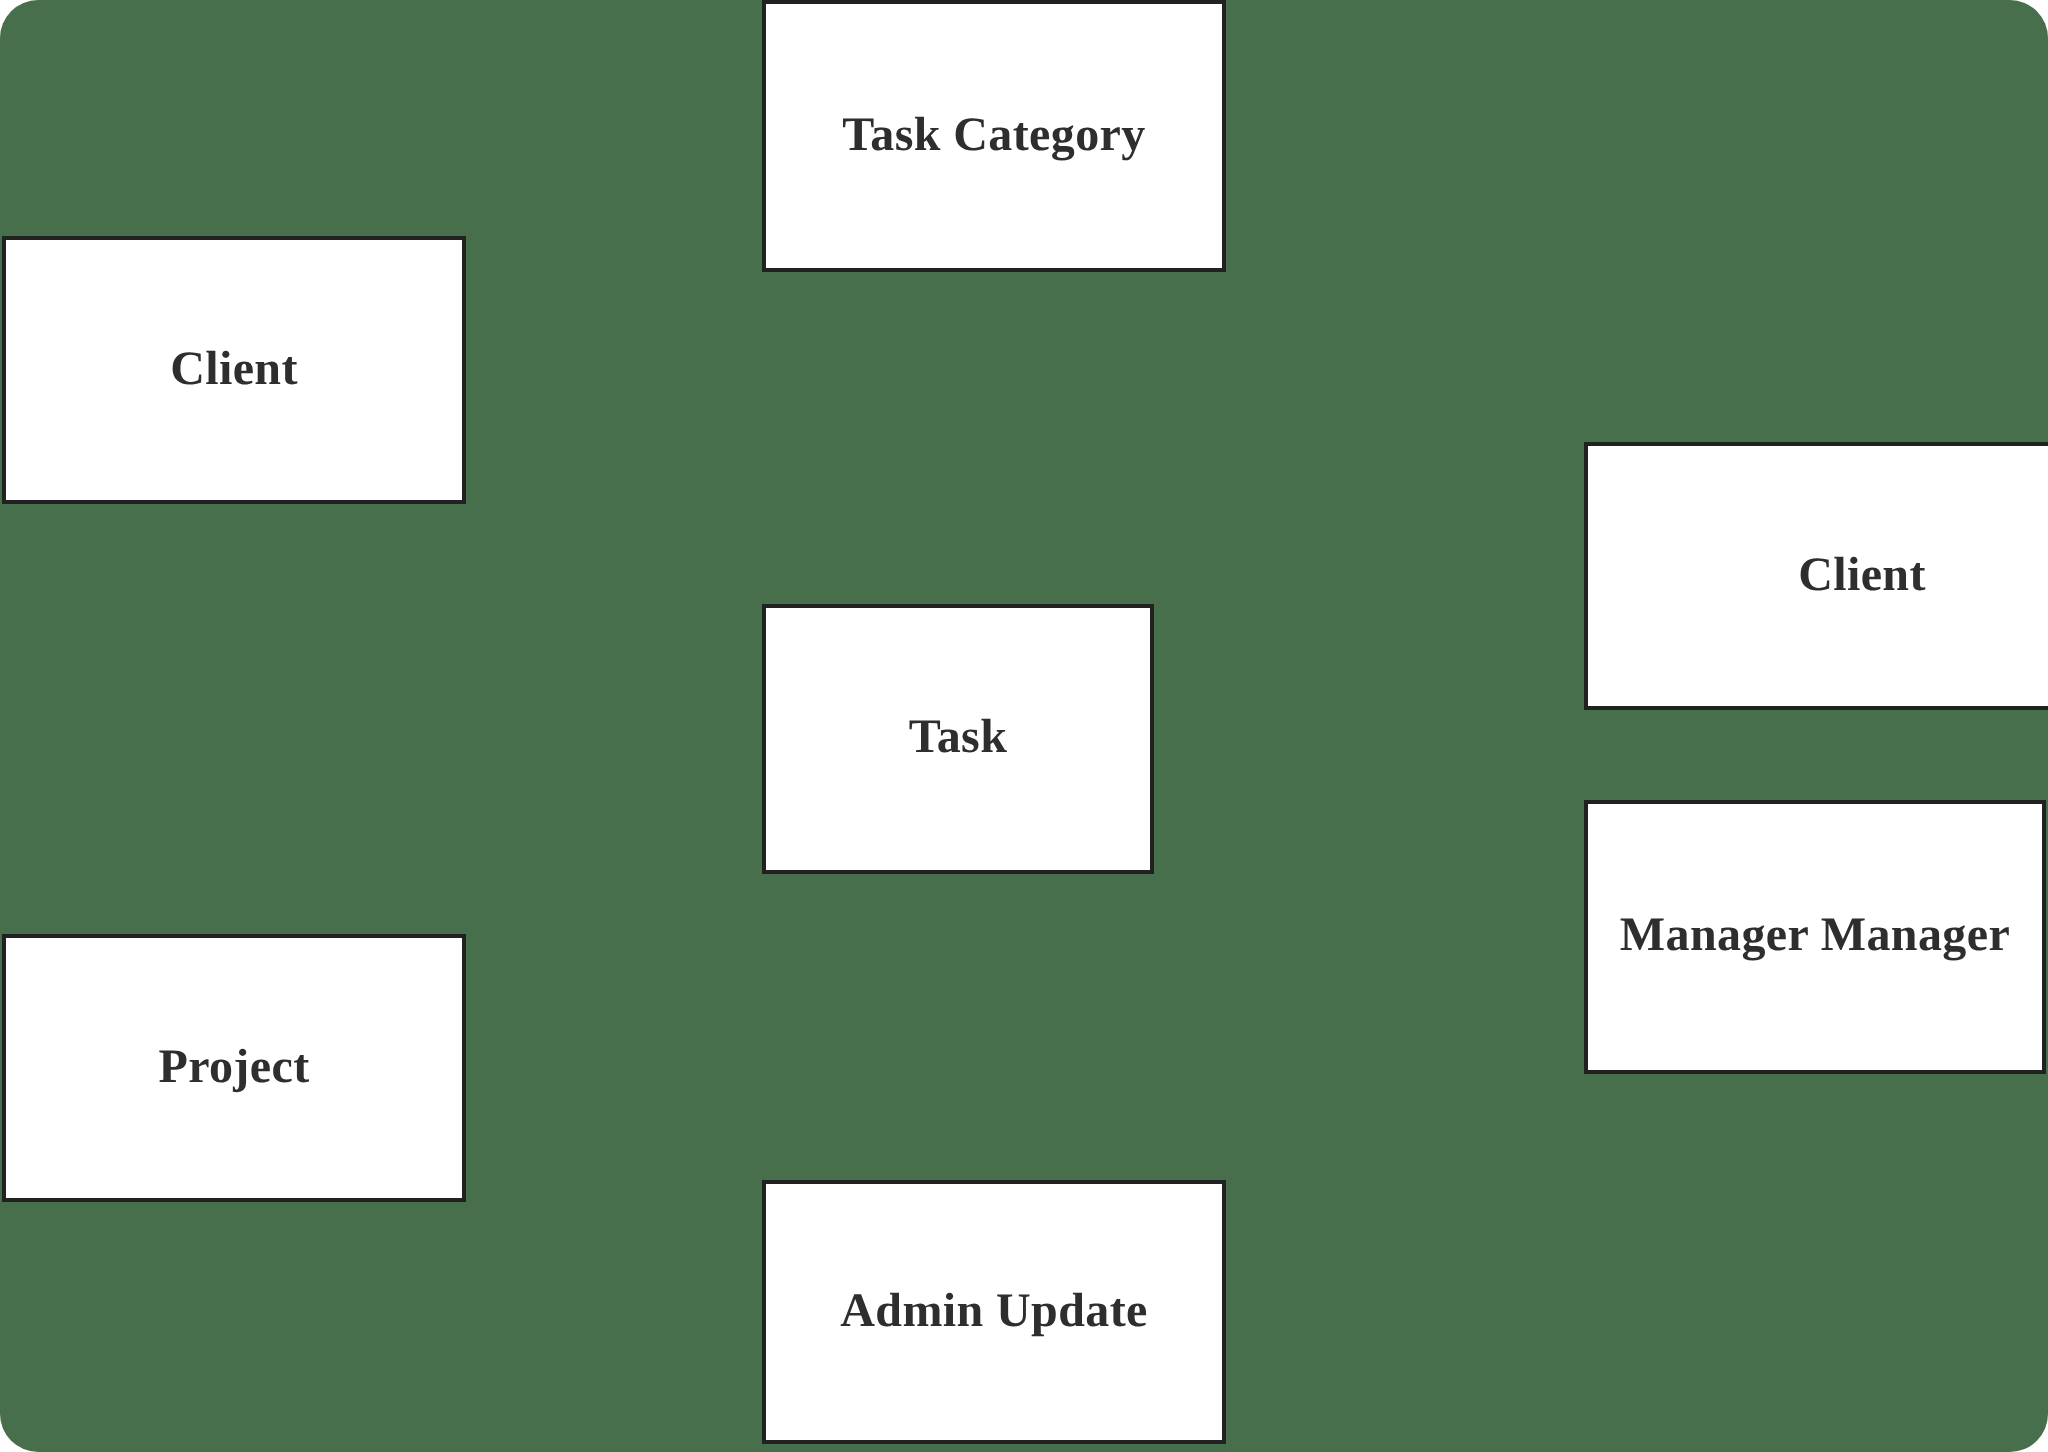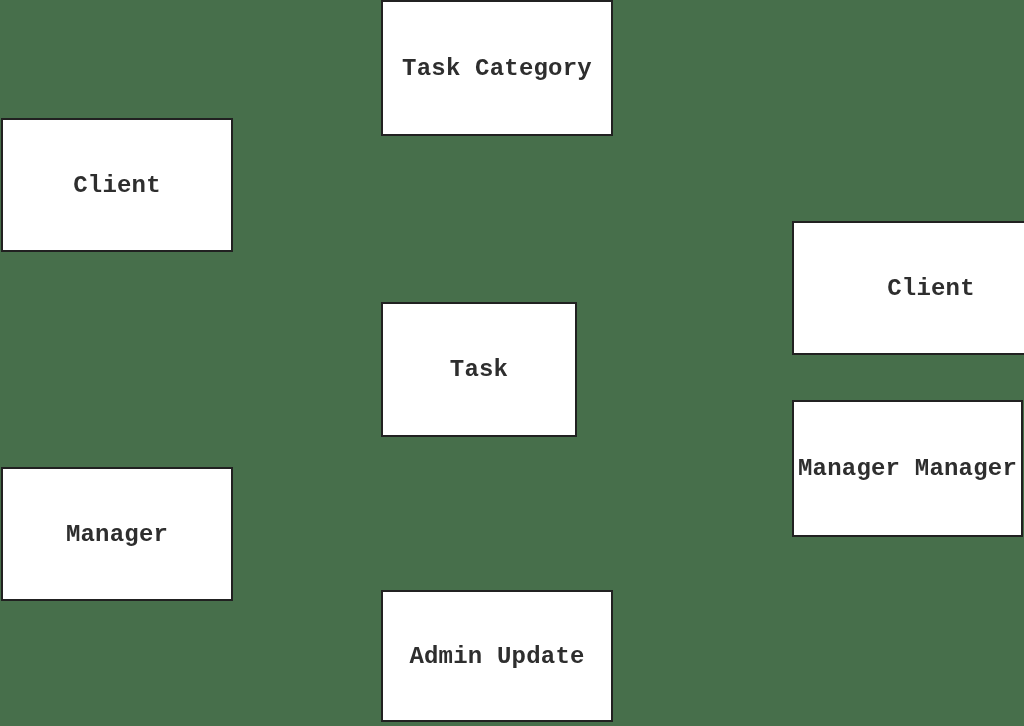--- a/index.html
+++ b/index.html
@@ -5,21 +5,22 @@
   html, body {
     margin: 0;
     padding: 0;
   }
   .canvas {
     position: relative;
     width: 1024px;
     height: 726px;
     background: var(--bg-color, #476F4B);
     overflow: hidden;
-    font-family: Liberation Mono, monospace;
+    font-family: Liberation Serif, serif;
+    border-radius: 19px;
   }
   .entity-layer {
     position: absolute;
     inset: 0;
   }
   .entity-box {
     position: absolute;
     box-sizing: border-box;
     background: var(--box-fill, #FFFFFF);
     border: 2px solid var(--box-border, #212121);
@@ -49,19 +50,19 @@
       <div class="entity-box" style="left: 792px; top: 221px; width: 278px; height: 134px;">
         <span class="entity-label">Client</span>
       </div>
       <div class="entity-box" style="left: 381px; top: 302px; width: 196px; height: 135px;">
         <span class="entity-label">Task</span>
       </div>
       <div class="entity-box" style="left: 792px; top: 400px; width: 231px; height: 137px;">
         <span class="entity-label">Manager Manager</span>
       </div>
       <div class="entity-box" style="left: 1px; top: 467px; width: 232px; height: 134px;">
-        <span class="entity-label">Manager</span>
+        <span class="entity-label">Project</span>
       </div>
       <div class="entity-box" style="left: 381px; top: 590px; width: 232px; height: 132px;">
         <span class="entity-label">Admin Update</span>
       </div>
     </div>
 </div>
 
 </body></html>

